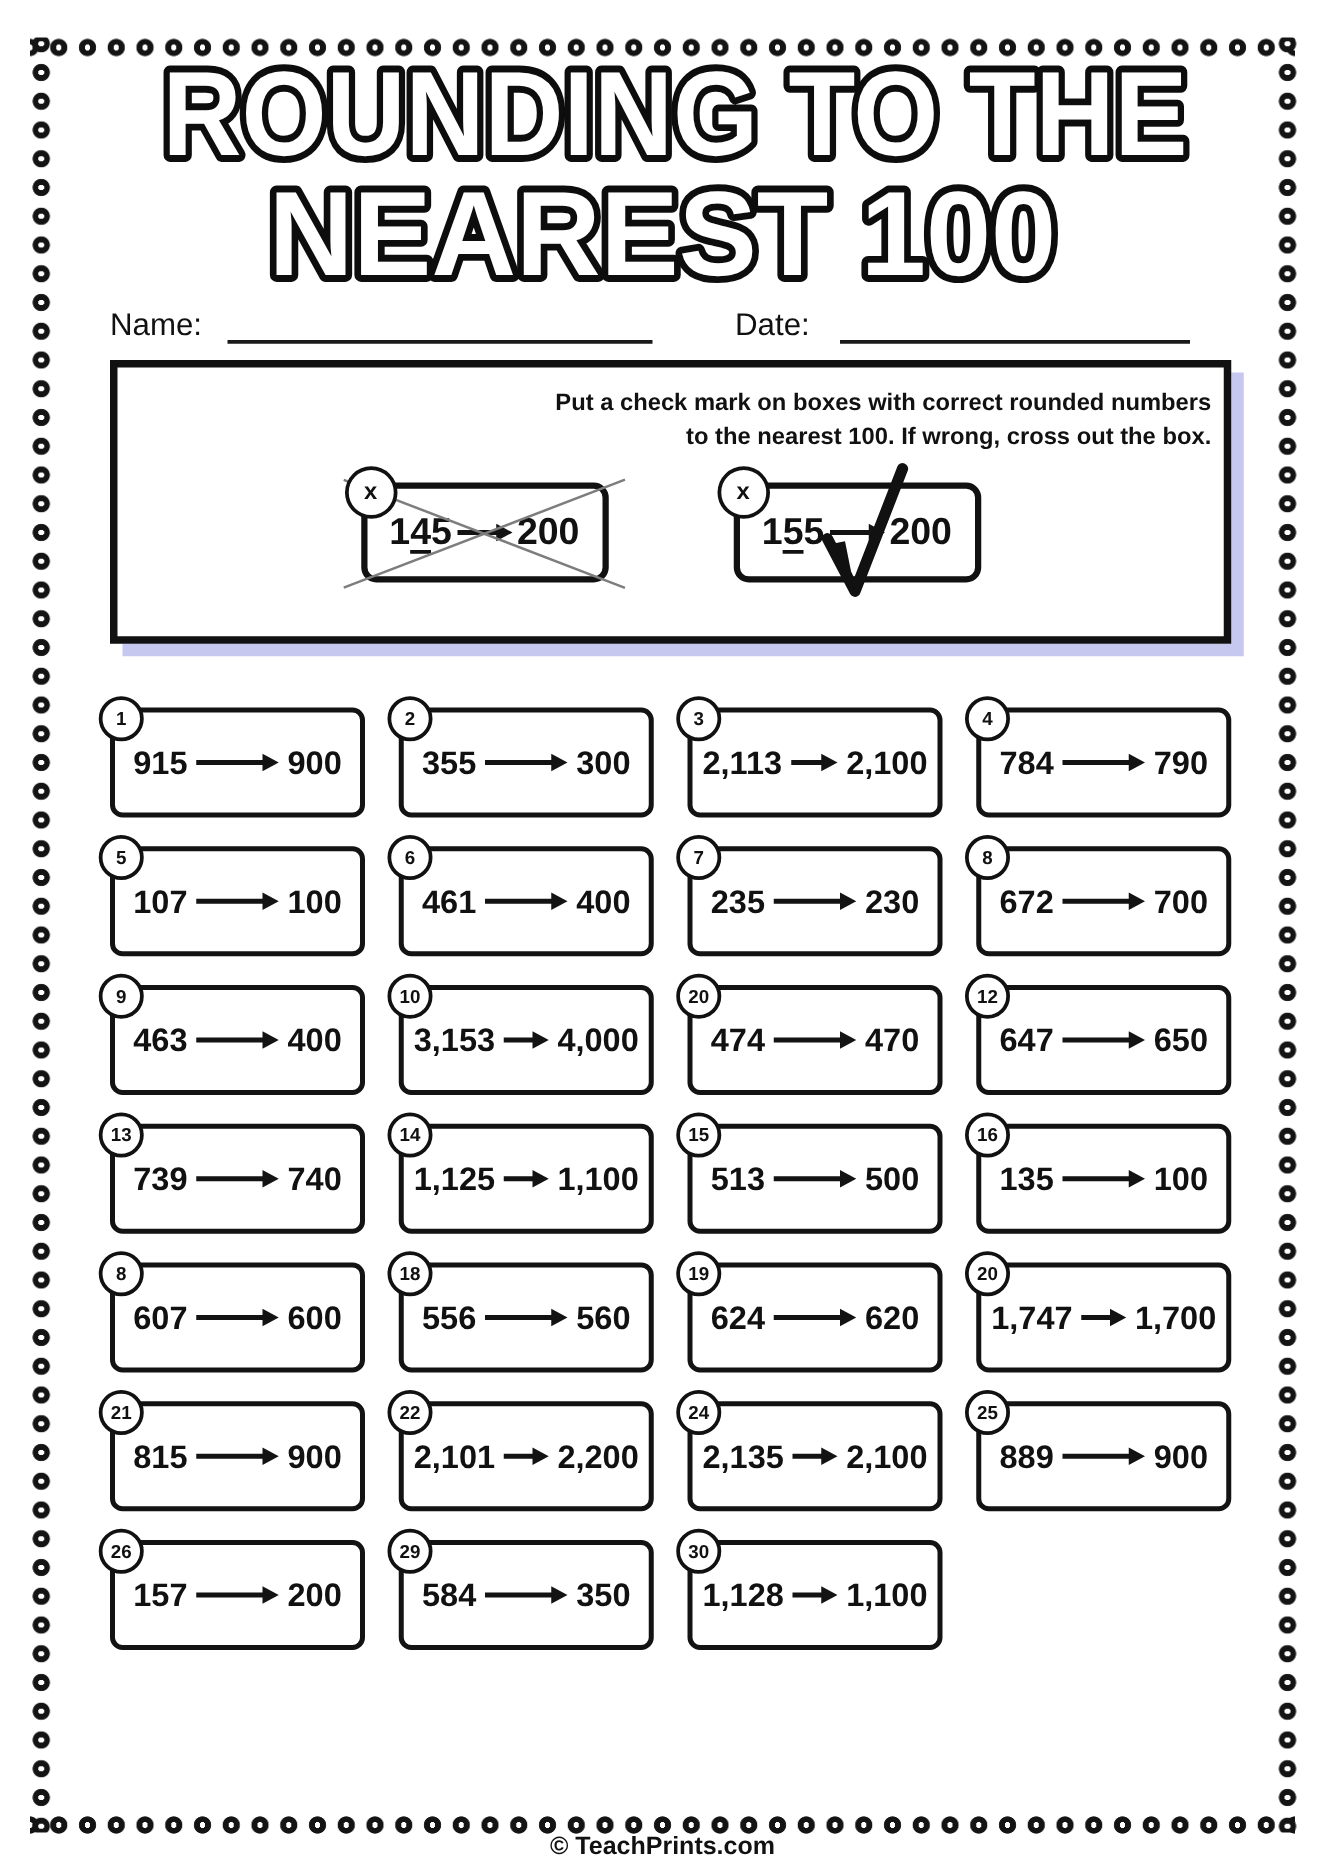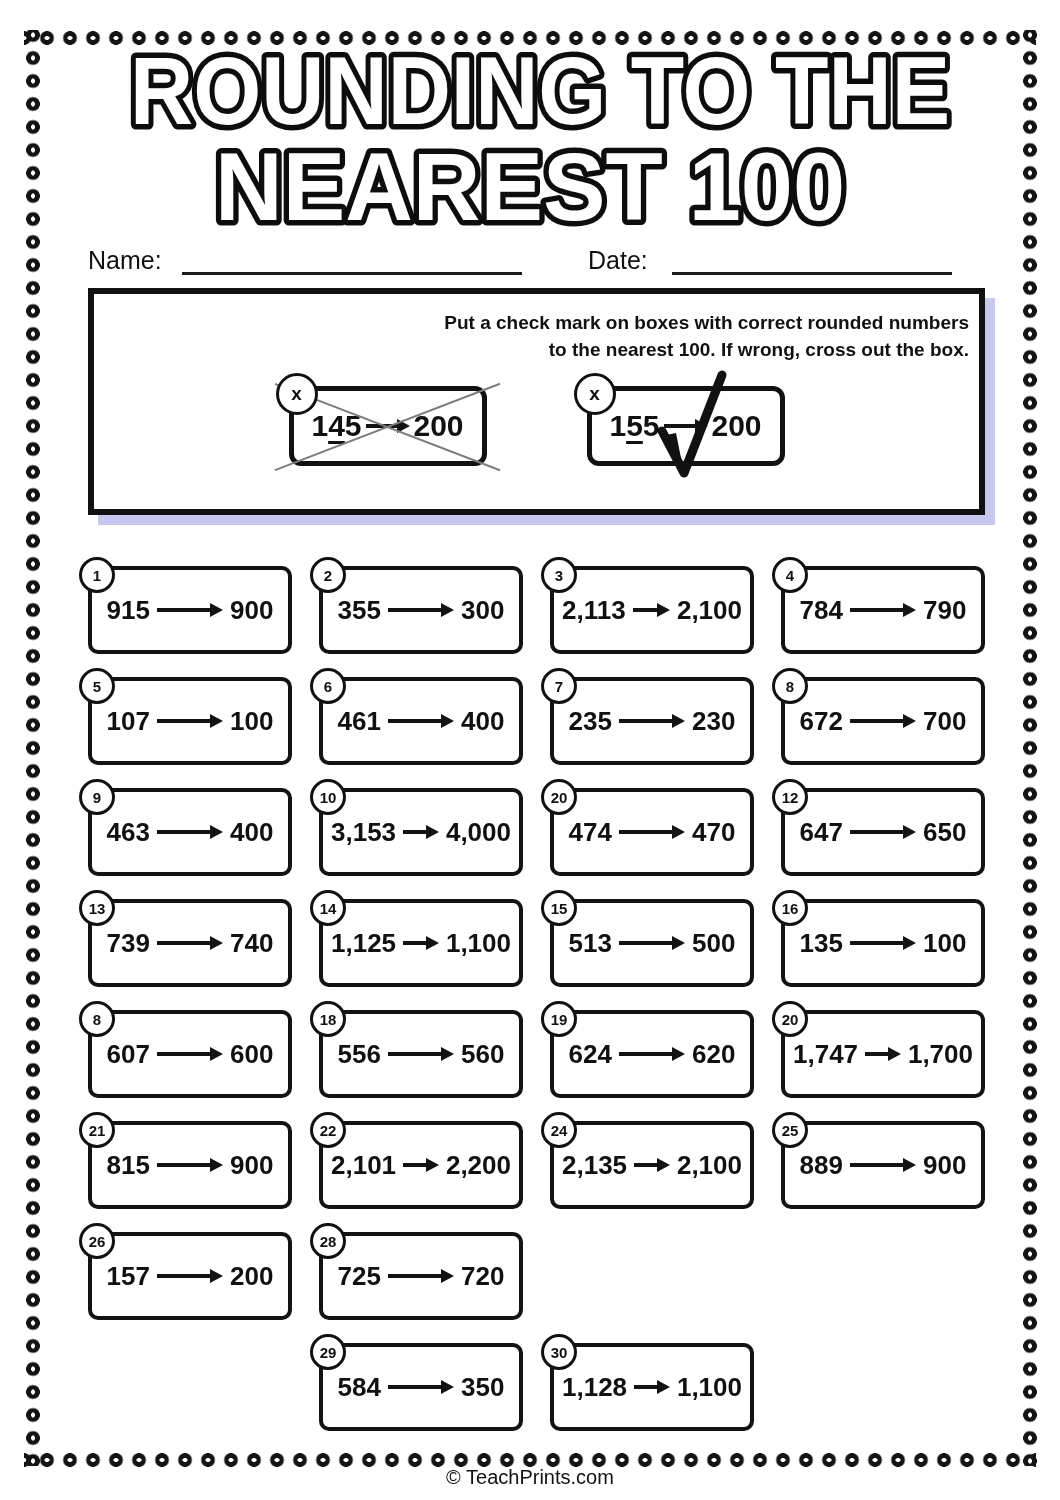--- a/index.html
+++ b/index.html
@@ -78,21 +78,21 @@
   
   .arrow{display:flex;align-items:center;flex:1 1 36px;min-width:26px;max-width:66px;}
   .arrow .line{flex:1;height:3.5px;background:#131313;}
   .arrow .head{
     width:0;height:0;border-top:7px solid transparent;border-bottom:7px solid transparent;
     border-left:13px solid #131313;margin-left:-1px;
   }
   .ex-arrow{flex:0 0 44px;}
 
   
-  .footer{position:absolute;top:1466px;left:0;width:1060px;text-align:center;font-size:20px;font-weight:normal;}
+  .footer{position:absolute;top:1466px;left:0;width:1060px;text-align:center;font-size:20px;font-weight:bold;}
 </style>
 </head>
 <body>
 
 <div class="page">
 
   <div class="dots-h top"></div>
   <div class="dots-h bottom"></div>
   <div class="dots-v left"></div>
   <div class="dots-v right"></div>
@@ -368,29 +368,20 @@
     </div>
       <div class="p-box">
       <span class="p-badge">26</span>
       <span>157</span>
       <span class="arrow">
           <span class="line"></span>
           <span class="head"></span>
         </span>
       <span>200</span>
     </div>
-      <div class="p-box">
-      <span class="p-badge">28</span>
-      <span>725</span>
-      <span class="arrow">
-          <span class="line"></span>
-          <span class="head"></span>
-        </span>
-      <span>720</span>
-    </div>
       <div class="p-box" style="grid-column: 2;">
       <span class="p-badge">29</span>
       <span>584</span>
       <span class="arrow">
           <span class="line"></span>
           <span class="head"></span>
         </span>
       <span>350</span>
     </div>
       <div class="p-box" style="grid-column: 3;">

